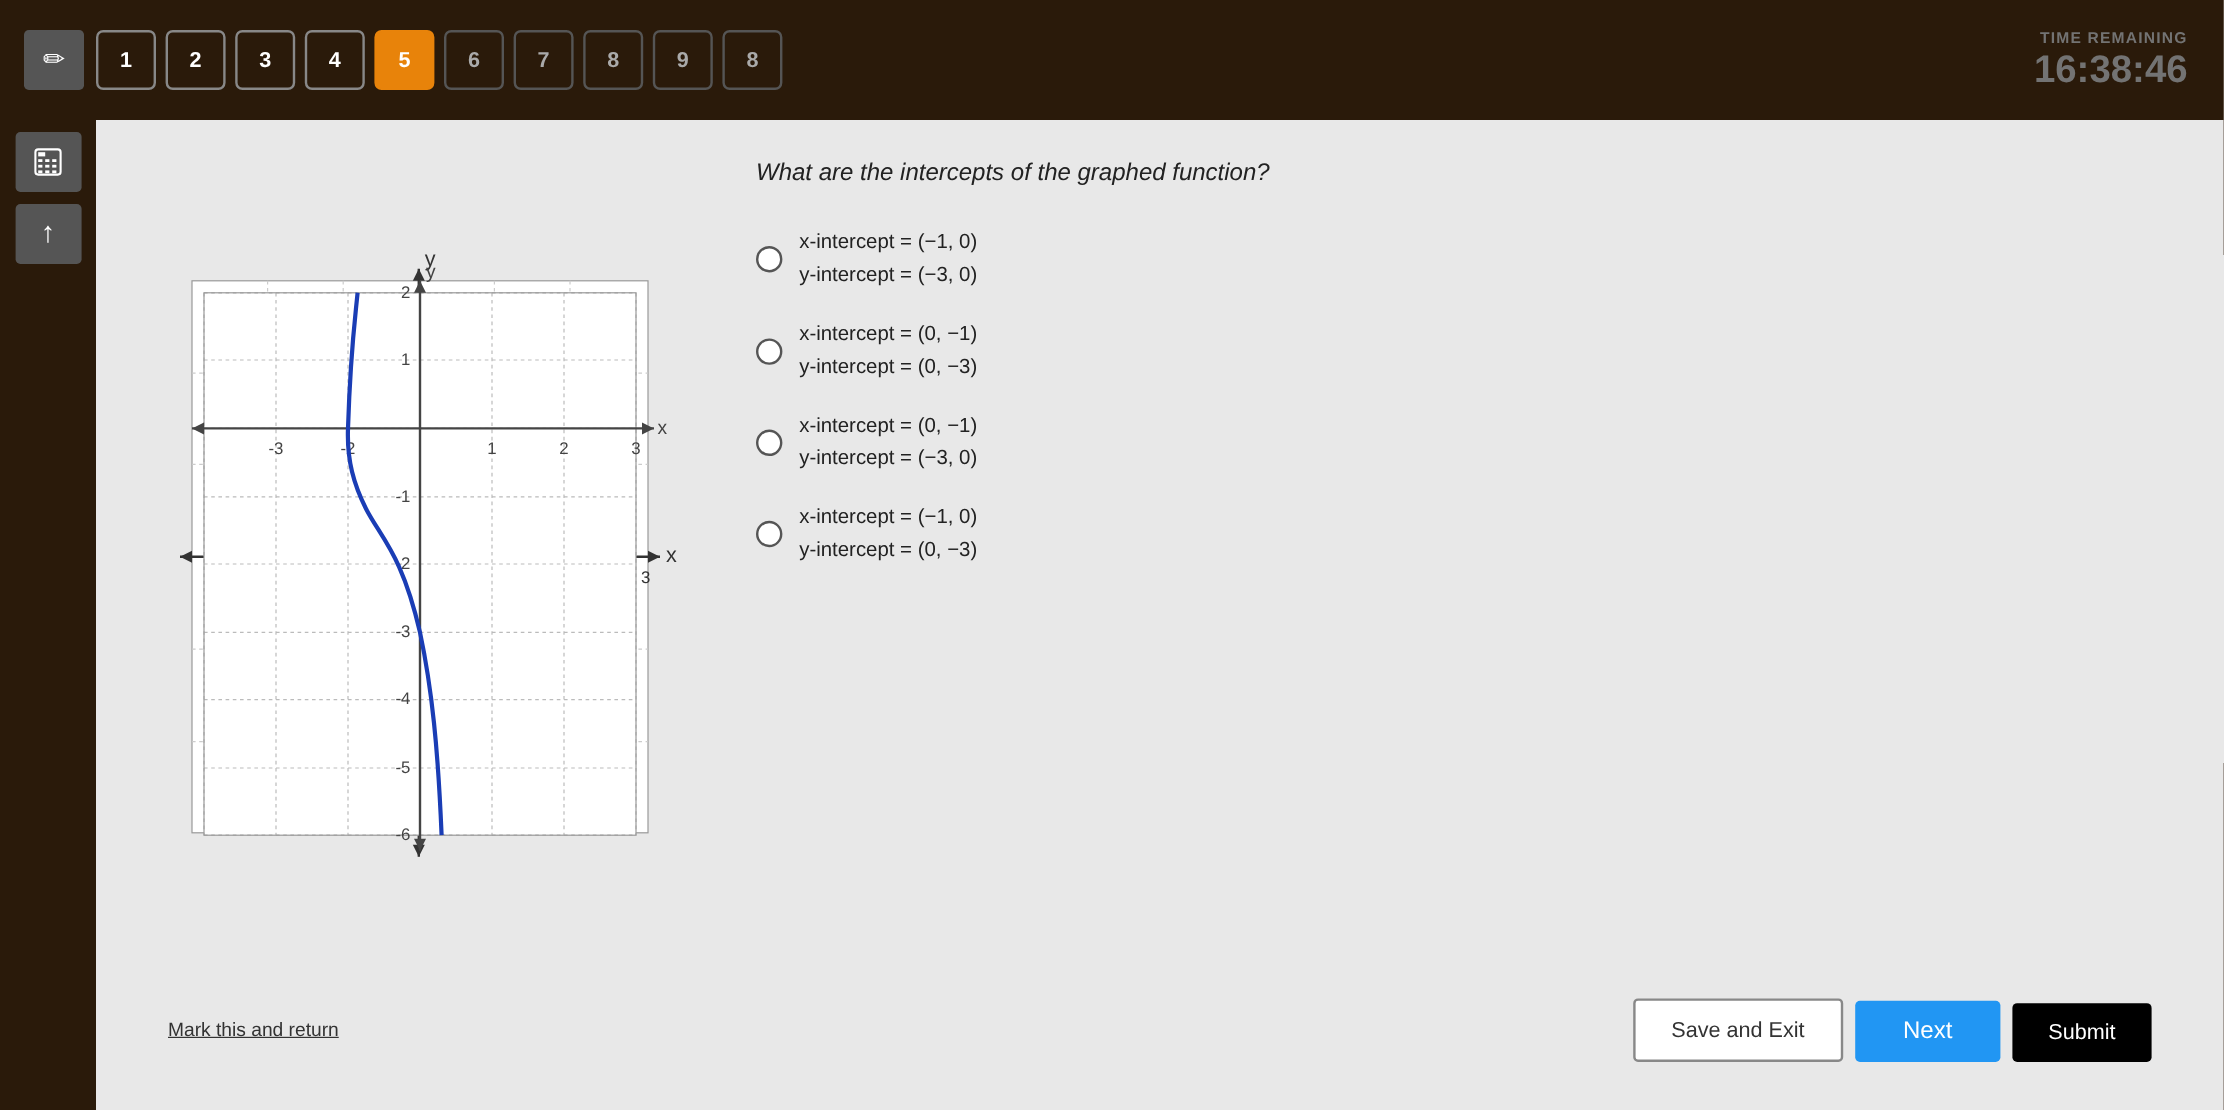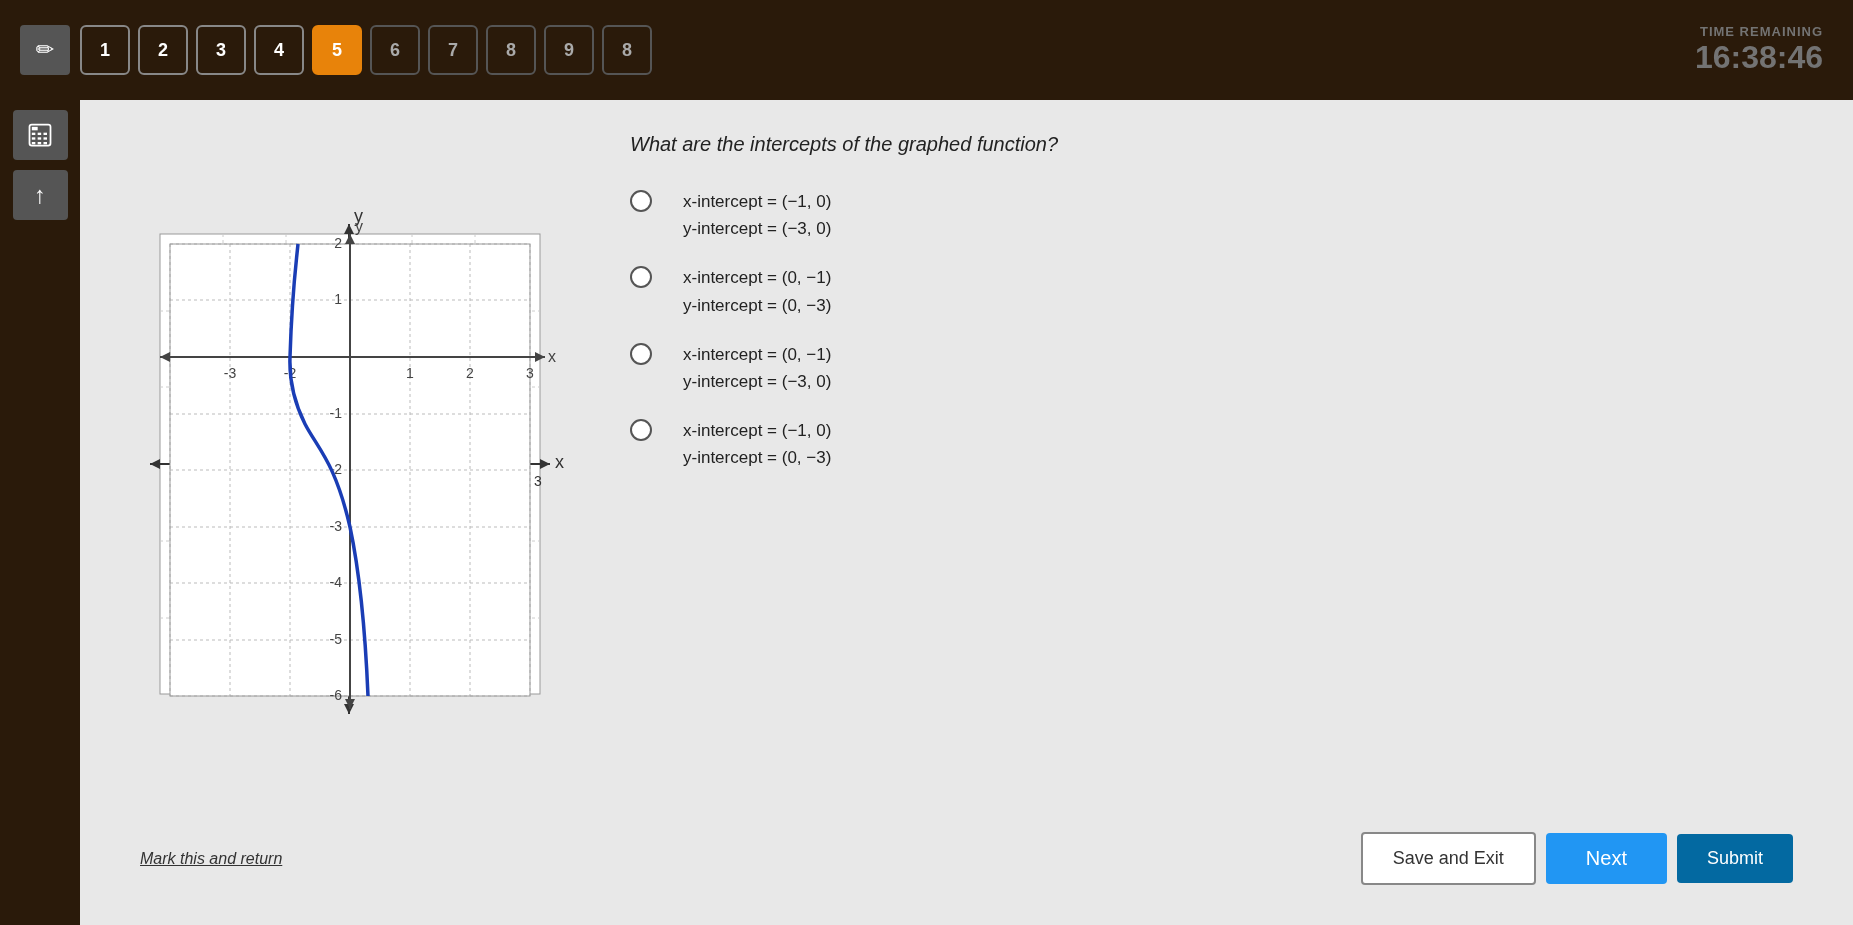--- a/index.html
+++ b/index.html
@@ -153,22 +153,22 @@
     .question-text {
       font-size: 20px;
       color: #222;
       font-style: italic;
       margin-bottom: 30px;
       line-height: 1.4;
     }
 
     .answer-option {
       display: flex;
-      align-items: flex-start;
-      gap: 31px;
+      align-items: center;
+      gap: 14px;
       margin-bottom: 22px;
       cursor: pointer;
     }
 
     .radio-circle {
       width: 22px;
       height: 22px;
       border: 2px solid #555;
       border-radius: 50%;
       flex-shrink: 0;
@@ -189,27 +189,26 @@
       justify-content: space-between;
       padding: 15px 30px 20px 30px;
       background: #e8e8e8;
     }
 
     .mark-return {
       color: #333;
       font-size: 16px;
       text-decoration: underline;
       cursor: pointer;
-      font-style: italic;
     }
 
     .bottom-buttons {
       display: flex;
       gap: 10px;
-      align-items: center;
+      align-items: flex-end;
     }
 
     .btn-save-exit {
       padding: 14px 30px;
       background: white;
       border: 2px solid #888;
       border-radius: 4px;
       font-size: 18px;
       color: #333;
       cursor: pointer;
@@ -222,21 +221,21 @@
       border: none;
       border-radius: 4px;
       font-size: 20px;
       color: white;
       cursor: pointer;
       font-weight: normal;
     }
 
     .btn-submit {
       padding: 14px 30px;
-      background: #0369a1;
+      background: #000000;
       border: none;
       border-radius: 4px;
       font-size: 18px;
       color: white;
       cursor: pointer;
       font-weight: 500;
     }
   </style>
 </head>
 <body>

